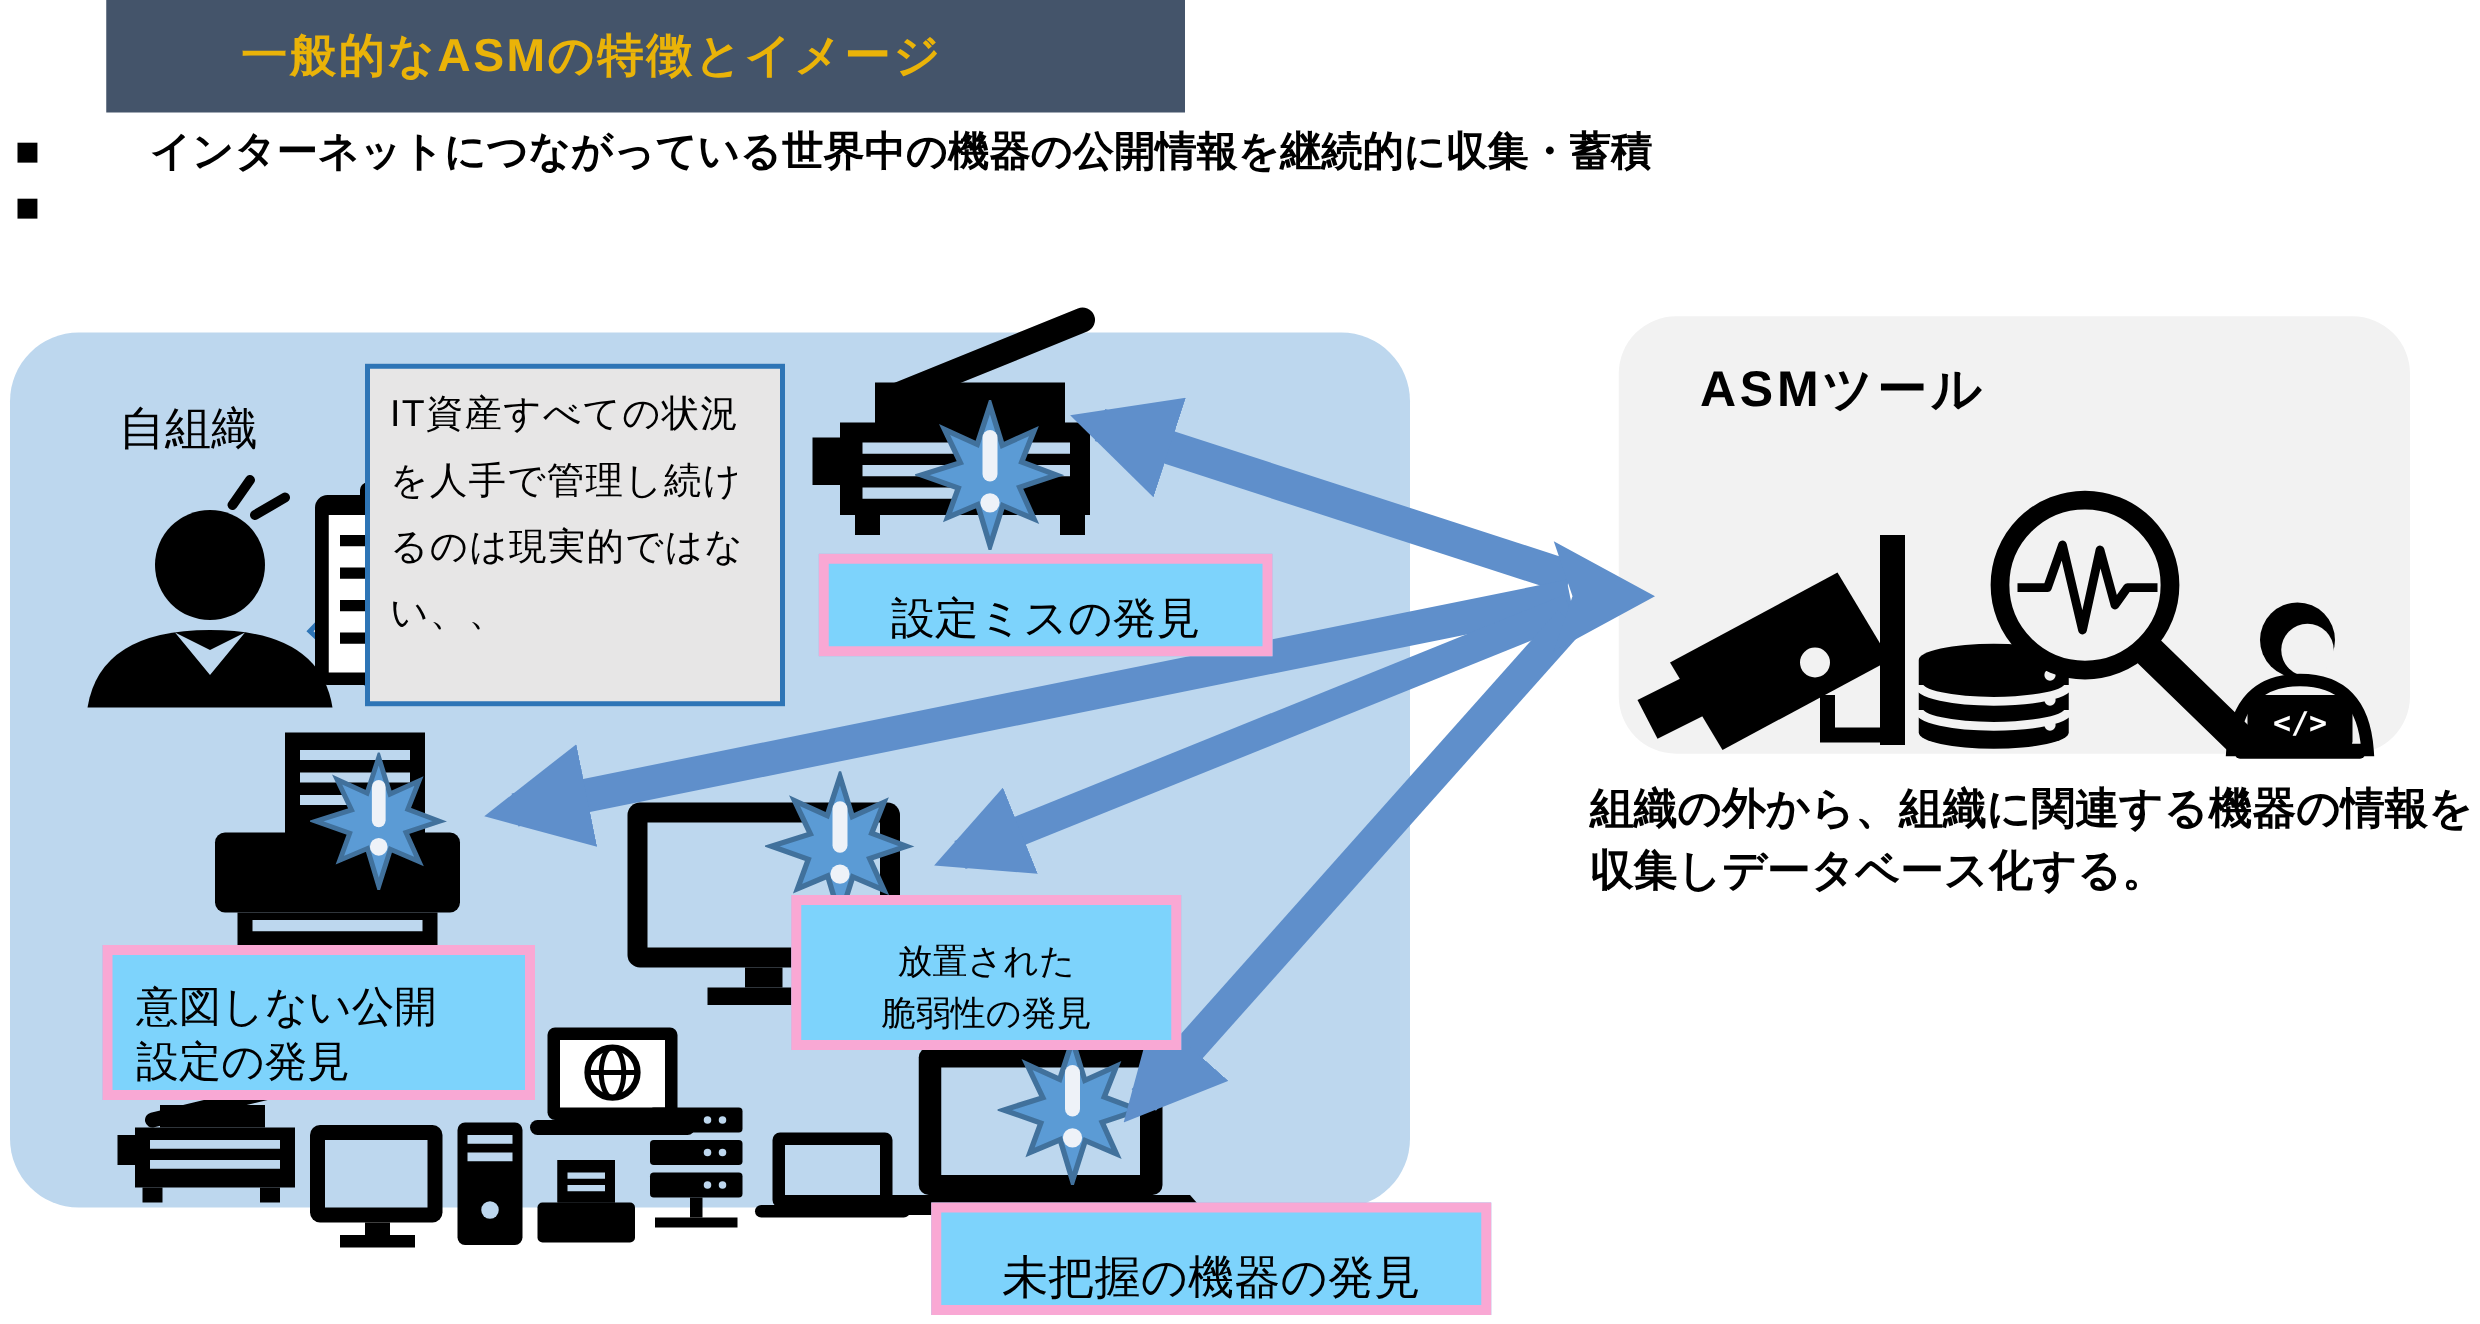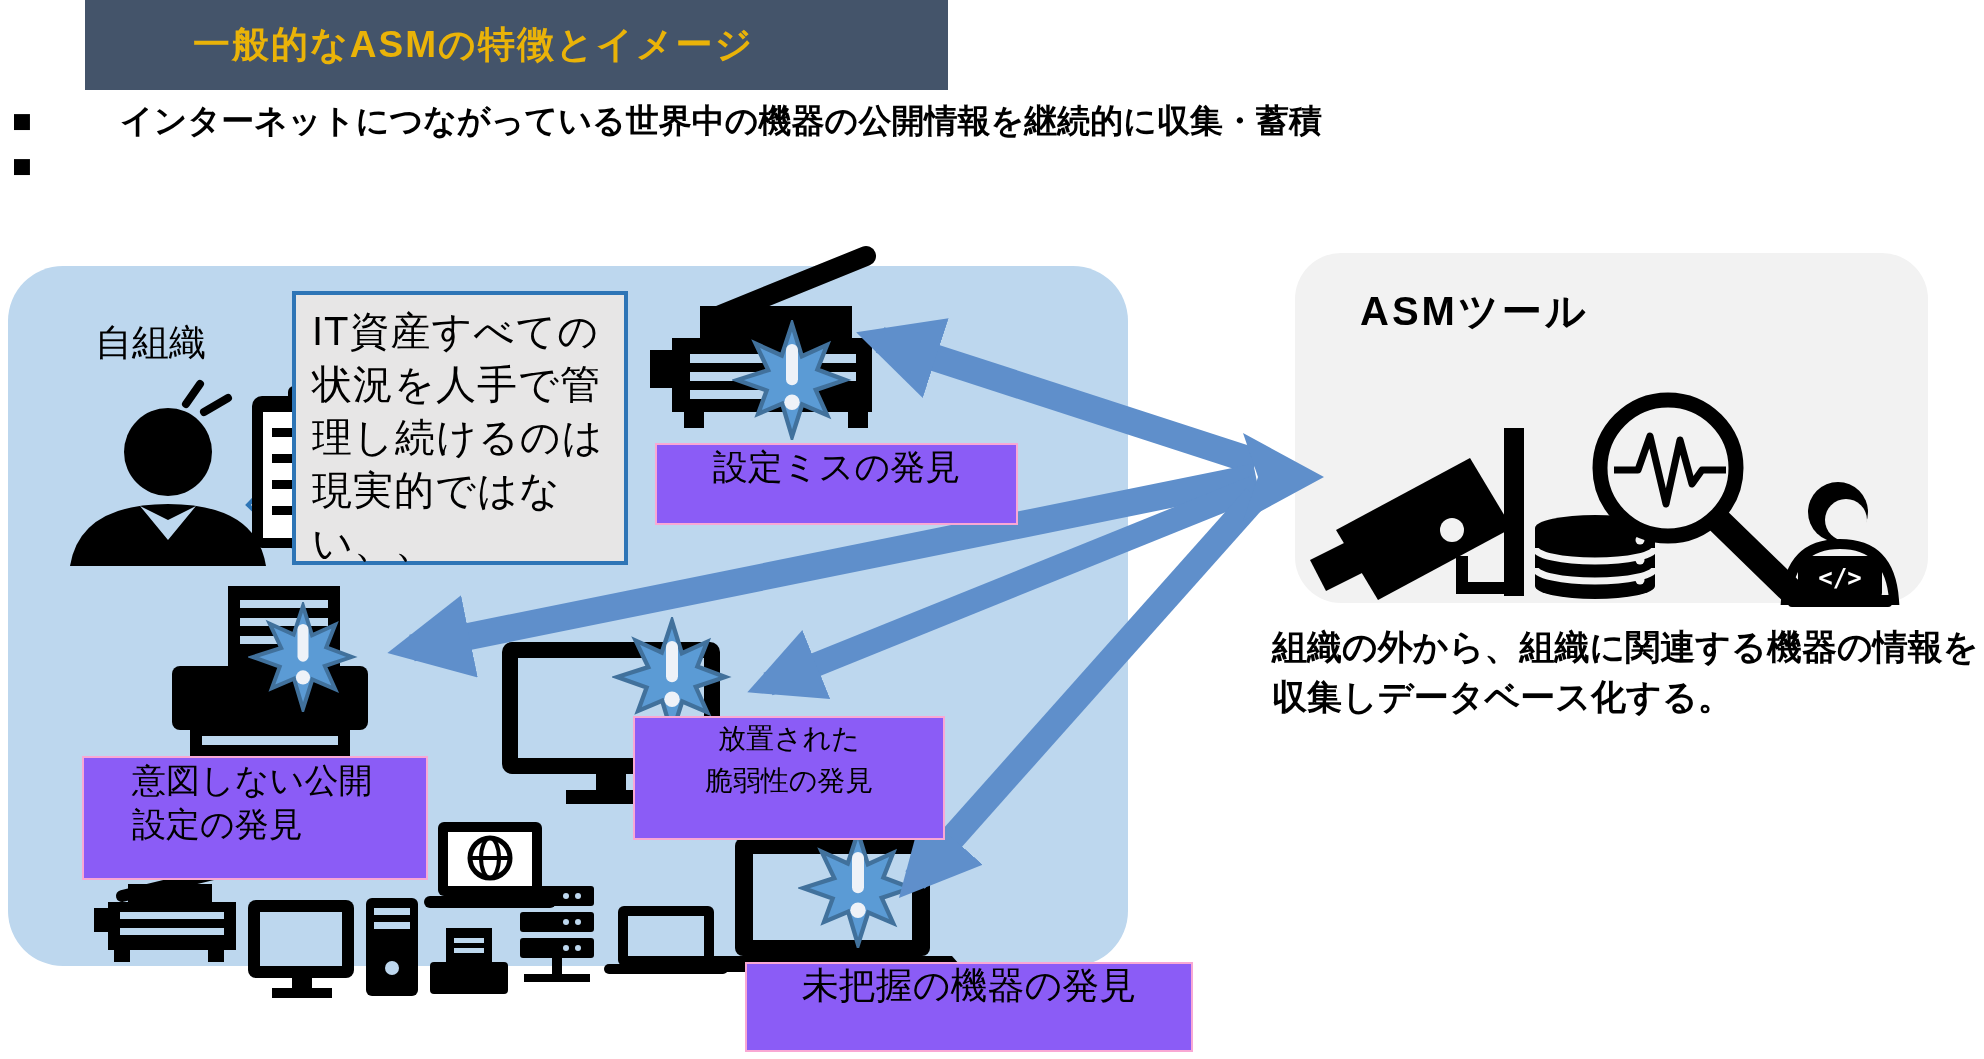--- a/index.html
+++ b/index.html
@@ -24,30 +24,30 @@
 
   .org-label{position:absolute;left:95px;top:318px;font-size:37px;z-index:2;}
   .asm-title{position:absolute;left:1360px;top:284px;font-size:40px;font-weight:bold;
              letter-spacing:3px;z-index:2;text-align:right;}
   .asm-desc{position:absolute;left:1272px;top:622px;width:708px;font-size:35px;font-weight:bold;
             line-height:50px;z-index:2;word-break:break-all;}
 
   
   .bubble{position:absolute;left:292px;top:291px;width:336px;height:274px;box-sizing:border-box;
           background:#e7e6e6;border:4px solid #2e75b6;z-index:2;
-          font-size:40px;line-height:53px;padding:10px 16px;word-break:break-all;letter-spacing:1px;}
-
-  
-  .find{position:absolute;background:#8b5cf6;border:2px solid #f9a8d4;box-sizing:border-box;
-        display:flex;flex-direction:column;justify-content:flex-start;align-items:center;
+          font-size:30px;line-height:53px;padding:10px 16px;word-break:break-all;letter-spacing:1px;}
+
+  
+  .find{position:absolute;background:#7dd3fc;border:8px solid #f9a8d4;box-sizing:border-box;
+        display:flex;flex-direction:column;justify-content:flex-end;align-items:center;
         text-align:center;z-index:3;font-size:34px;line-height:44px;}
   .find.misconfig{left:655px;top:443px;width:363px;height:82px;font-size:35px;}
   .find.vuln{left:633px;top:716px;width:312px;height:124px;font-size:28px;line-height:42px;}
   .find.exposure{left:82px;top:756px;width:346px;height:124px;align-items:flex-start;
-                 text-align:left;padding-left:48px;}
+                 text-align:left;padding-left:19px;}
   .find.unknown{left:745px;top:962px;width:448px;height:90px;font-size:37px;}
 
   svg.overlay{position:absolute;left:0;top:0;z-index:1;}
 </style>
 </head>
 <body>
 
 <div class="canvas">
 
   <div class="hdr">

